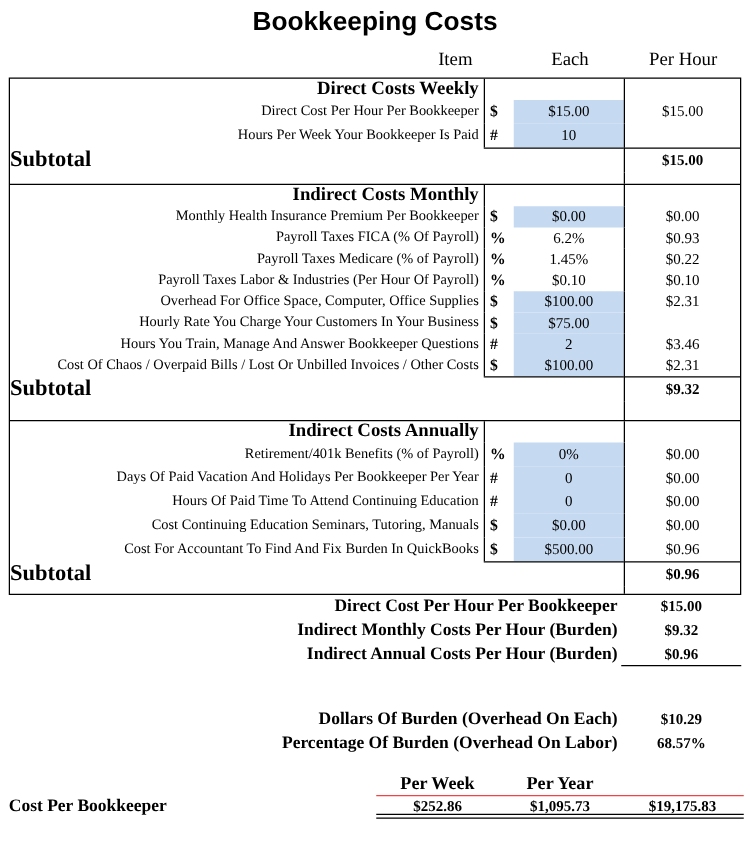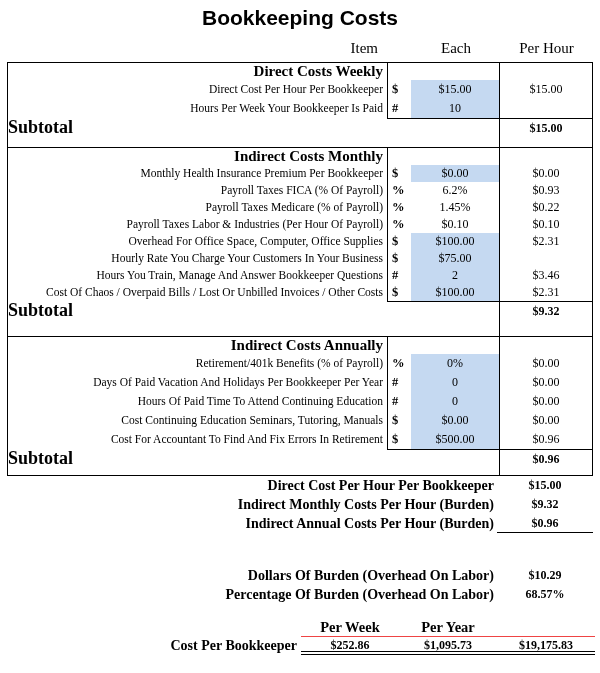--- a/index.html
+++ b/index.html
@@ -55,21 +55,21 @@
   .sum-label { flex:1; text-align:right; font-weight:bold; font-size:14px; padding-right:3px; white-space:nowrap; }
   .sum-value { width:96px; text-align:center; font-weight:bold; font-size:12px; box-sizing:border-box; }
   .sum-value.uline { border-bottom:1px solid #000; }
   .sum-value.dline { border-bottom:4px double #000; }
 
   .burden { position:absolute; top:566px; left:7px; width:586px; }
 
   
   .costtable { position:absolute; top:617px; left:7px; width:588px; }
   .ct-row { display:flex; }
-  .ct-label { flex:1; text-align:right; font-weight:bold; font-size:14px; padding-right:4px; white-space:nowrap; }
+  .ct-label { flex:1; font-weight:bold; font-size:14px; padding-right:4px; white-space:nowrap; }
   .ct-cols { width:294px; display:flex; box-sizing:border-box; }
   .ct-cols.hline { border-bottom:1px solid #ef4444; }
   .ct-cols.dline { border-bottom:4px double #000; }
   .ct-col { width:98px; text-align:center; }
   .ct-head { height:20px; line-height:20px; font-weight:bold; font-size:14.5px; }
   .ct-val  { height:18px; line-height:17px; font-weight:bold; font-size:12px; }
 </style>
 </head>
 <body>
 
@@ -206,21 +206,21 @@
         <div class="r-each input">0</div>
         <div class="r-hour">$0.00</div>
       </div>
       <div class="frow row">
         <div class="r-label">Cost Continuing Education Seminars, Tutoring, Manuals</div>
         <div class="r-prefix">$</div>
         <div class="r-each input">$0.00</div>
         <div class="r-hour">$0.00</div>
       </div>
       <div class="frow row">
-        <div class="r-label">Cost For Accountant To Find And Fix Errors In Retirement</div>
+        <div class="r-label">Cost For Accountant To Find And Fix Burden In QuickBooks</div>
         <div class="r-prefix">$</div>
         <div class="r-each input">$500.00</div>
         <div class="r-hour">$0.96</div>
       </div>
       <div class="frow subtotal">
         <div class="st-label">Subtotal</div>
         <div class="st-mid"></div>
         <div class="st-hour">$0.96</div>
       </div>
       <div class="secpad">
@@ -241,21 +241,21 @@
       <div class="sum-value">$9.32</div>
     </div>
     <div class="sum-row">
       <div class="sum-label">Indirect Annual Costs Per Hour (Burden)</div>
       <div class="sum-value uline">$0.96</div>
     </div>
   </div>
 
   <div class="burden">
     <div class="sum-row">
-      <div class="sum-label">Dollars Of Burden (Overhead On Labor)</div>
+      <div class="sum-label">Dollars Of Burden (Overhead On Each)</div>
       <div class="sum-value">$10.29</div>
     </div>
     <div class="sum-row">
       <div class="sum-label">Percentage Of Burden (Overhead On Labor)</div>
       <div class="sum-value">68.57%</div>
     </div>
   </div>
 
   <div class="costtable">
     <div class="ct-row ct-head">

